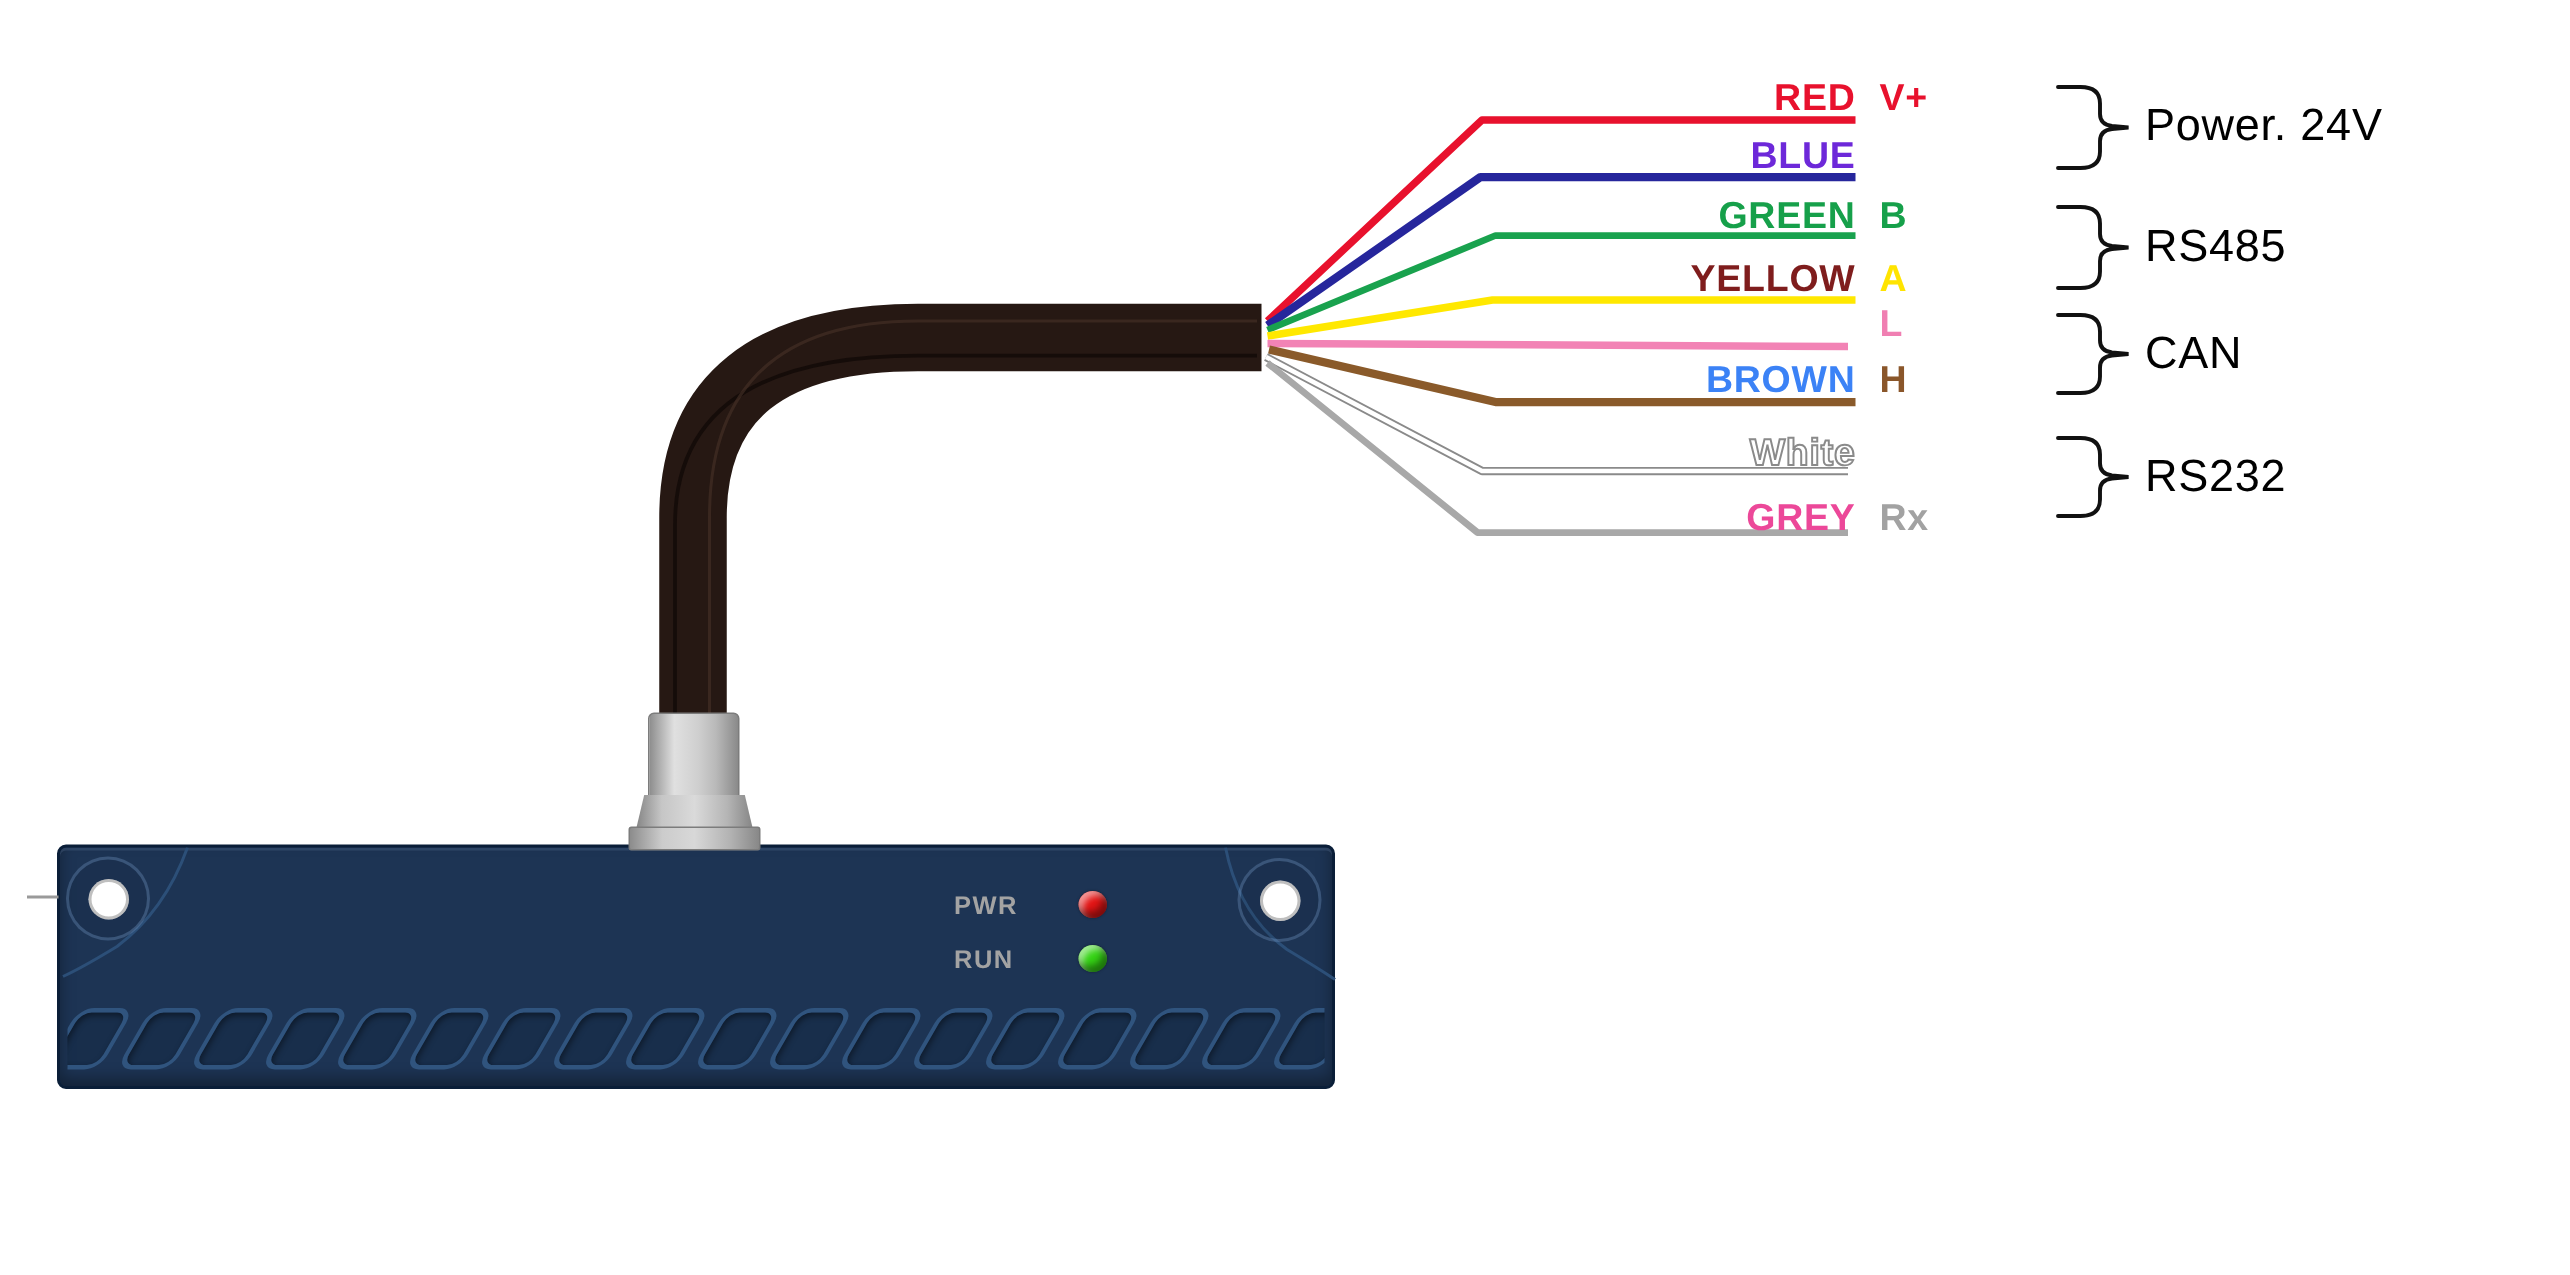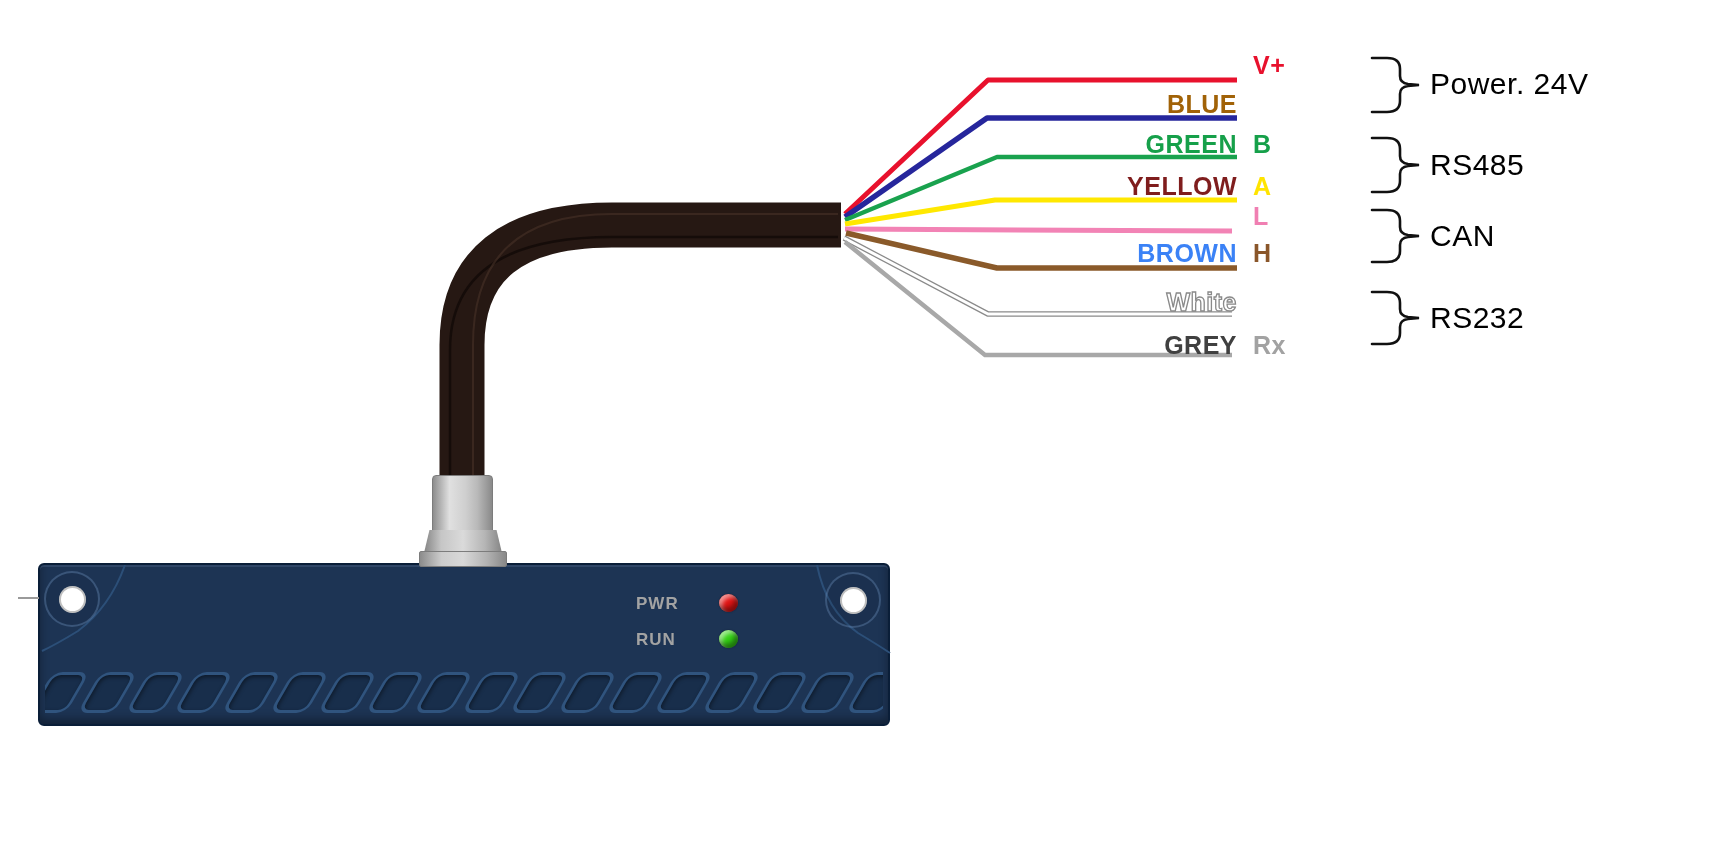--- a/index.html
+++ b/index.html
@@ -152,26 +152,27 @@
       <path d="M1372 138 H1387 Q1400 138 1400 149 V156 Q1400 163 1408 164 L1419 165 L1408 166 Q1400 167 1400 174 V181 Q1400 192 1387 192 H1372"></path>
       <path d="M1372 210 H1387 Q1400 210 1400 221 V227 Q1400 234 1408 235 L1419 236 L1408 237 Q1400 238 1400 245 V251 Q1400 262 1387 262 H1372"></path>
       <path d="M1372 292 H1387 Q1400 292 1400 303 V309 Q1400 316 1408 317 L1419 318 L1408 319 Q1400 320 1400 327 V333 Q1400 344 1387 344 H1372"></path>
     </g>
   </svg>
 
   <div class="gland-top"></div>
   <div class="gland-nut"></div>
   <div class="gland-base"></div>
 
-  <div class="wname r-blue" style="color: #a16207;">BLUE</div>
+  <div class="wname r-red" style="color: rgb(232, 17, 45);">RED</div>
+  <div class="wname r-blue" style="color: #6d28d9;">BLUE</div>
   <div class="wname r-green" style="color: rgb(22, 160, 74);">GREEN</div>
   <div class="wname r-yellow" style="color: #7f1d1d;">YELLOW</div>
   <div class="wname r-brown" style="color: #3b82f6;">BROWN</div>
   <div class="wname r-white outlined">White</div>
-  <div class="wname r-grey" style="color: #404040;">GREY</div>
+  <div class="wname r-grey" style="color: #ec4899;">GREY</div>
 
   <div class="wcode r-red" style="color: rgb(232, 17, 45);">V+</div>
   <div class="wcode r-green" style="color: rgb(22, 160, 74);">B</div>
   <div class="wcode r-yellow" style="color: rgb(255, 228, 0);">A</div>
   <div class="wcode r-pink" style="color: rgb(240, 127, 178);">L</div>
   <div class="wcode r-brown" style="color: rgb(138, 86, 42);">H</div>
   <div class="wcode r-grey" style="color: rgb(162, 162, 162);">Rx</div>
 
   <div class="glabel g-power">Power. 24V</div>
   <div class="glabel g-rs485">RS485</div>

